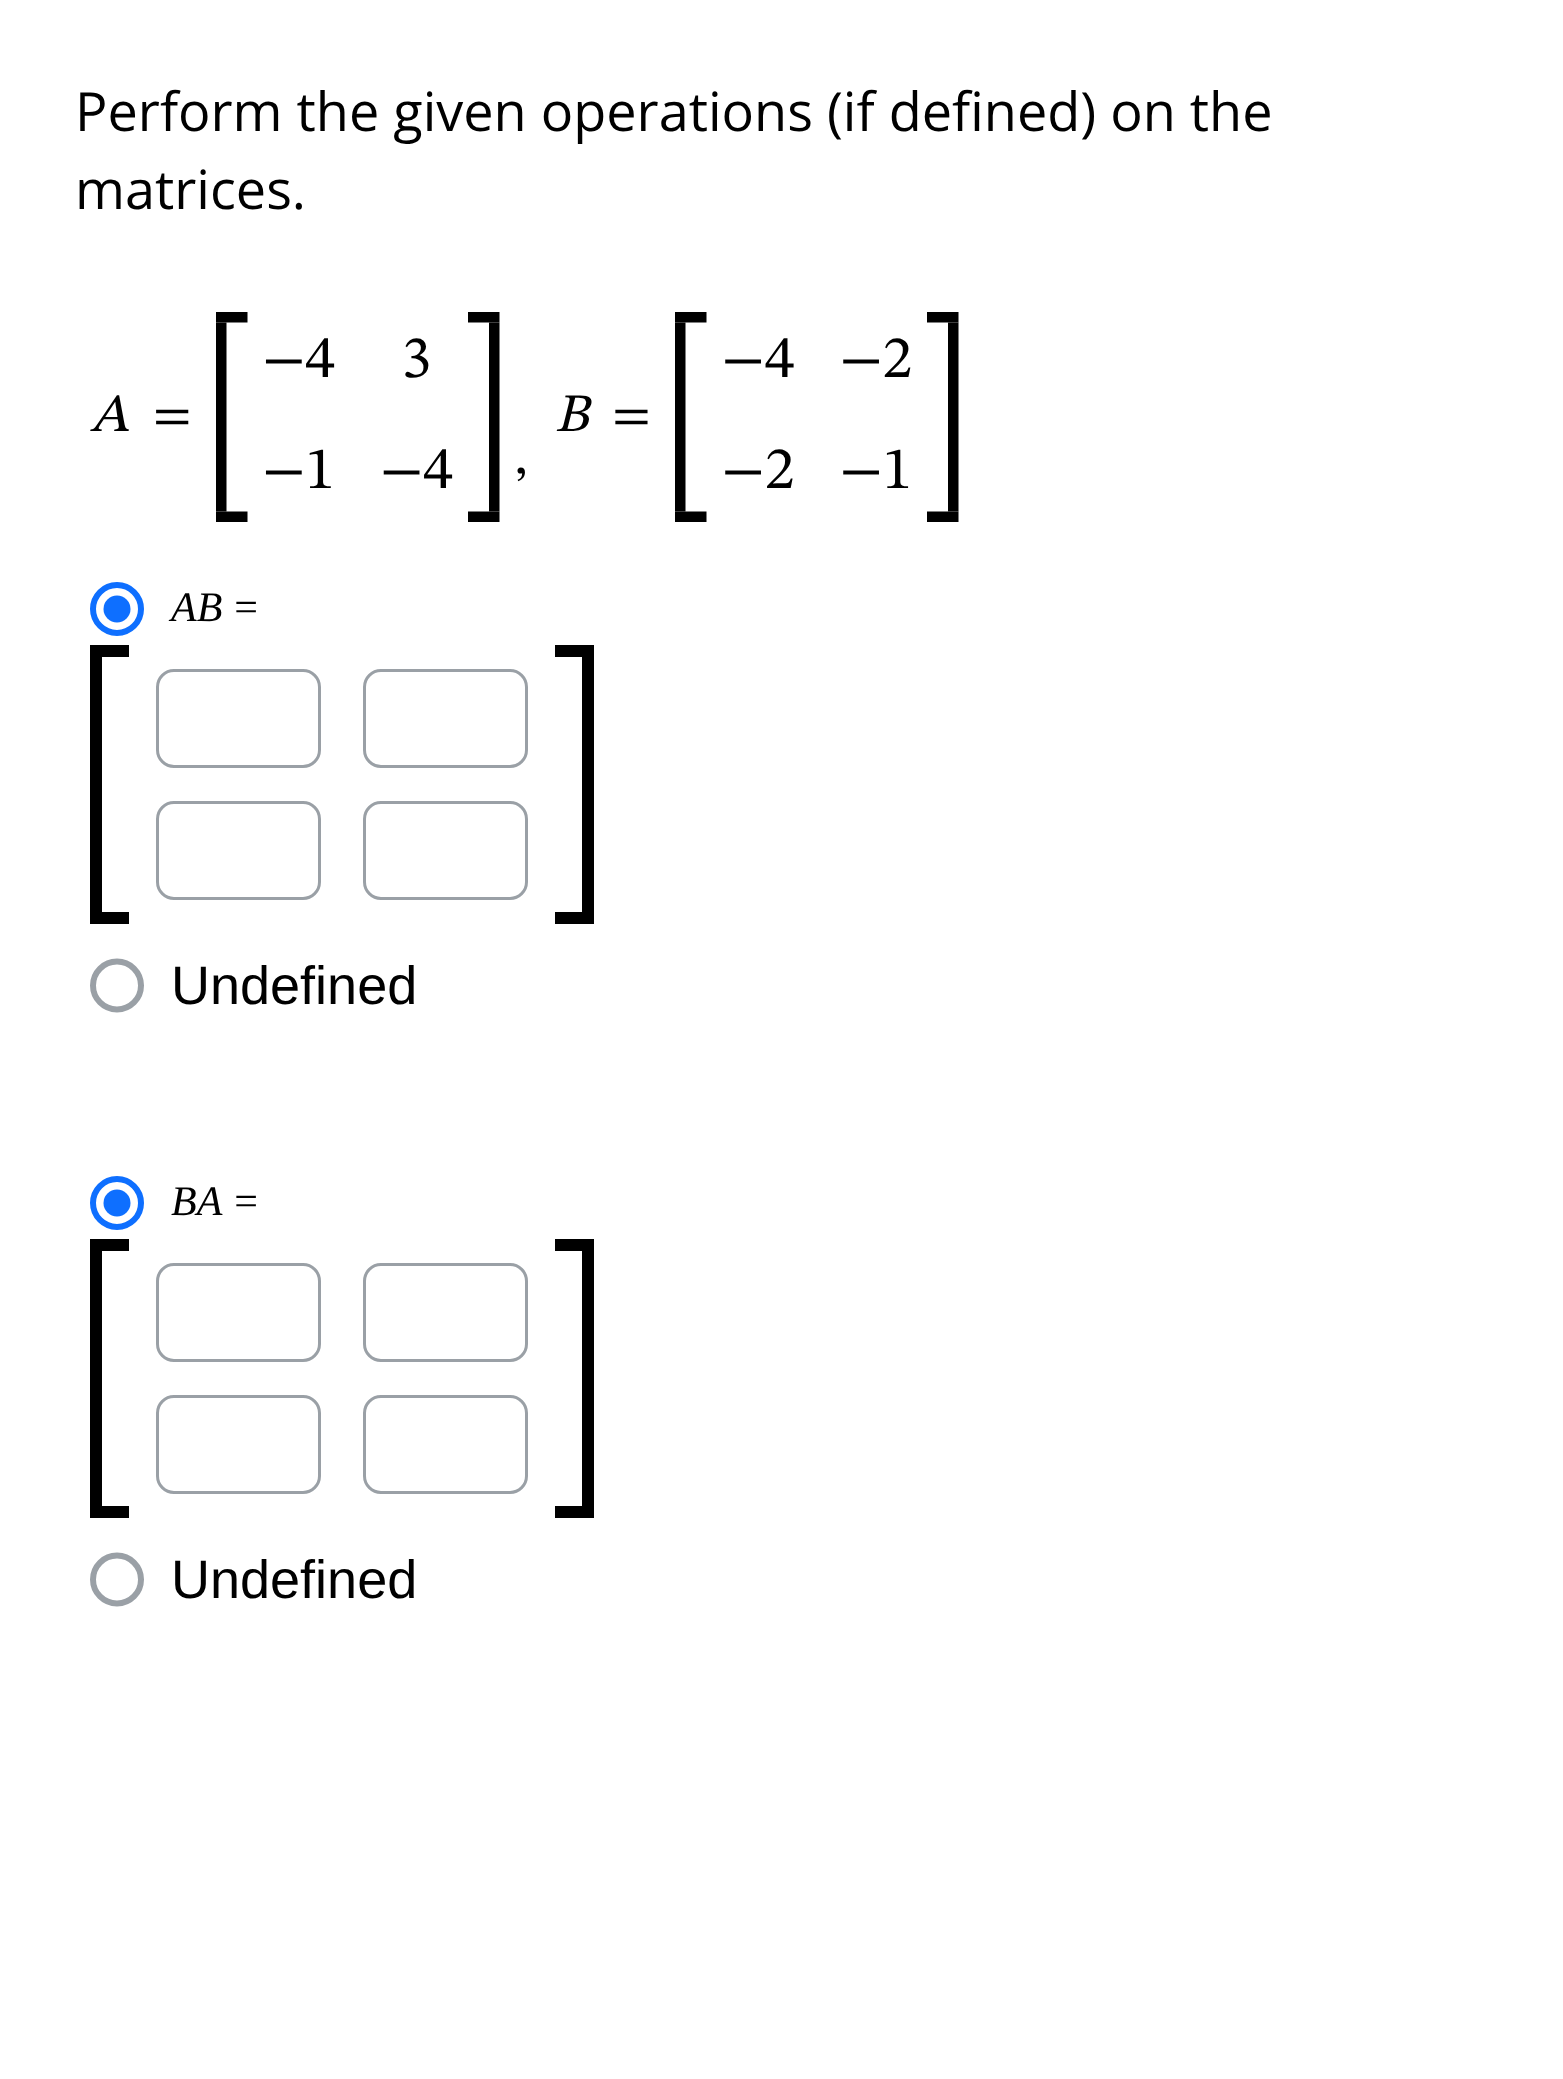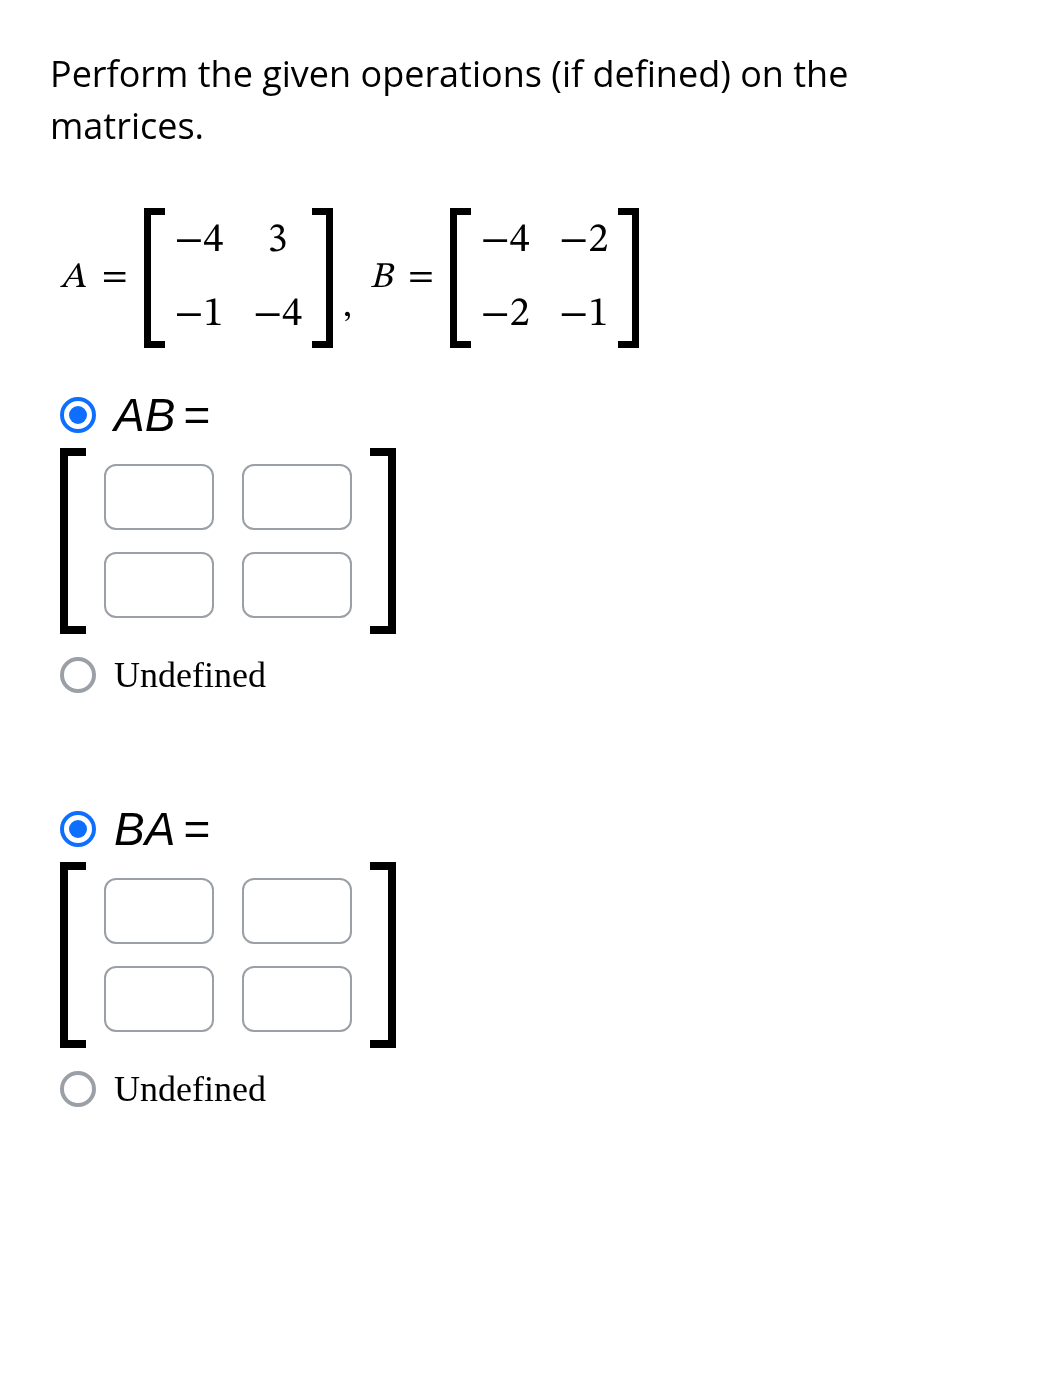--- a/index.html
+++ b/index.html
@@ -98,30 +98,30 @@
     border-color: #0e6fff;
   }
   .radio.selected::after {
     content: '';
     width: 18px;
     height: 18px;
     background: #0e6fff;
     border-radius: 50%;
   }
   .option-label {
+    font-family: Liberation Serif, serif;
+    font-style: italic;
+    font-size: 28px;
+  }
+  .option-label .eq {
+    font-style: normal;
+    padding-left: 8px;
+  }
+  .option-label.plain {
     font-family: Liberation Sans, sans-serif;
-    font-style: italic;
-    font-size: 46px;
-  }
-  .option-label .eq {
-    font-style: normal;
-    padding-left: 8px;
-  }
-  .option-label.plain {
-    font-family: Liberation Serif, serif;
     font-style: normal;
     font-size: 36px;
   }
 
   .answer-matrix {
     display: flex;
     align-items: stretch;
     margin-left: 10px;
     margin-top: 6px;
     margin-bottom: 10px;

